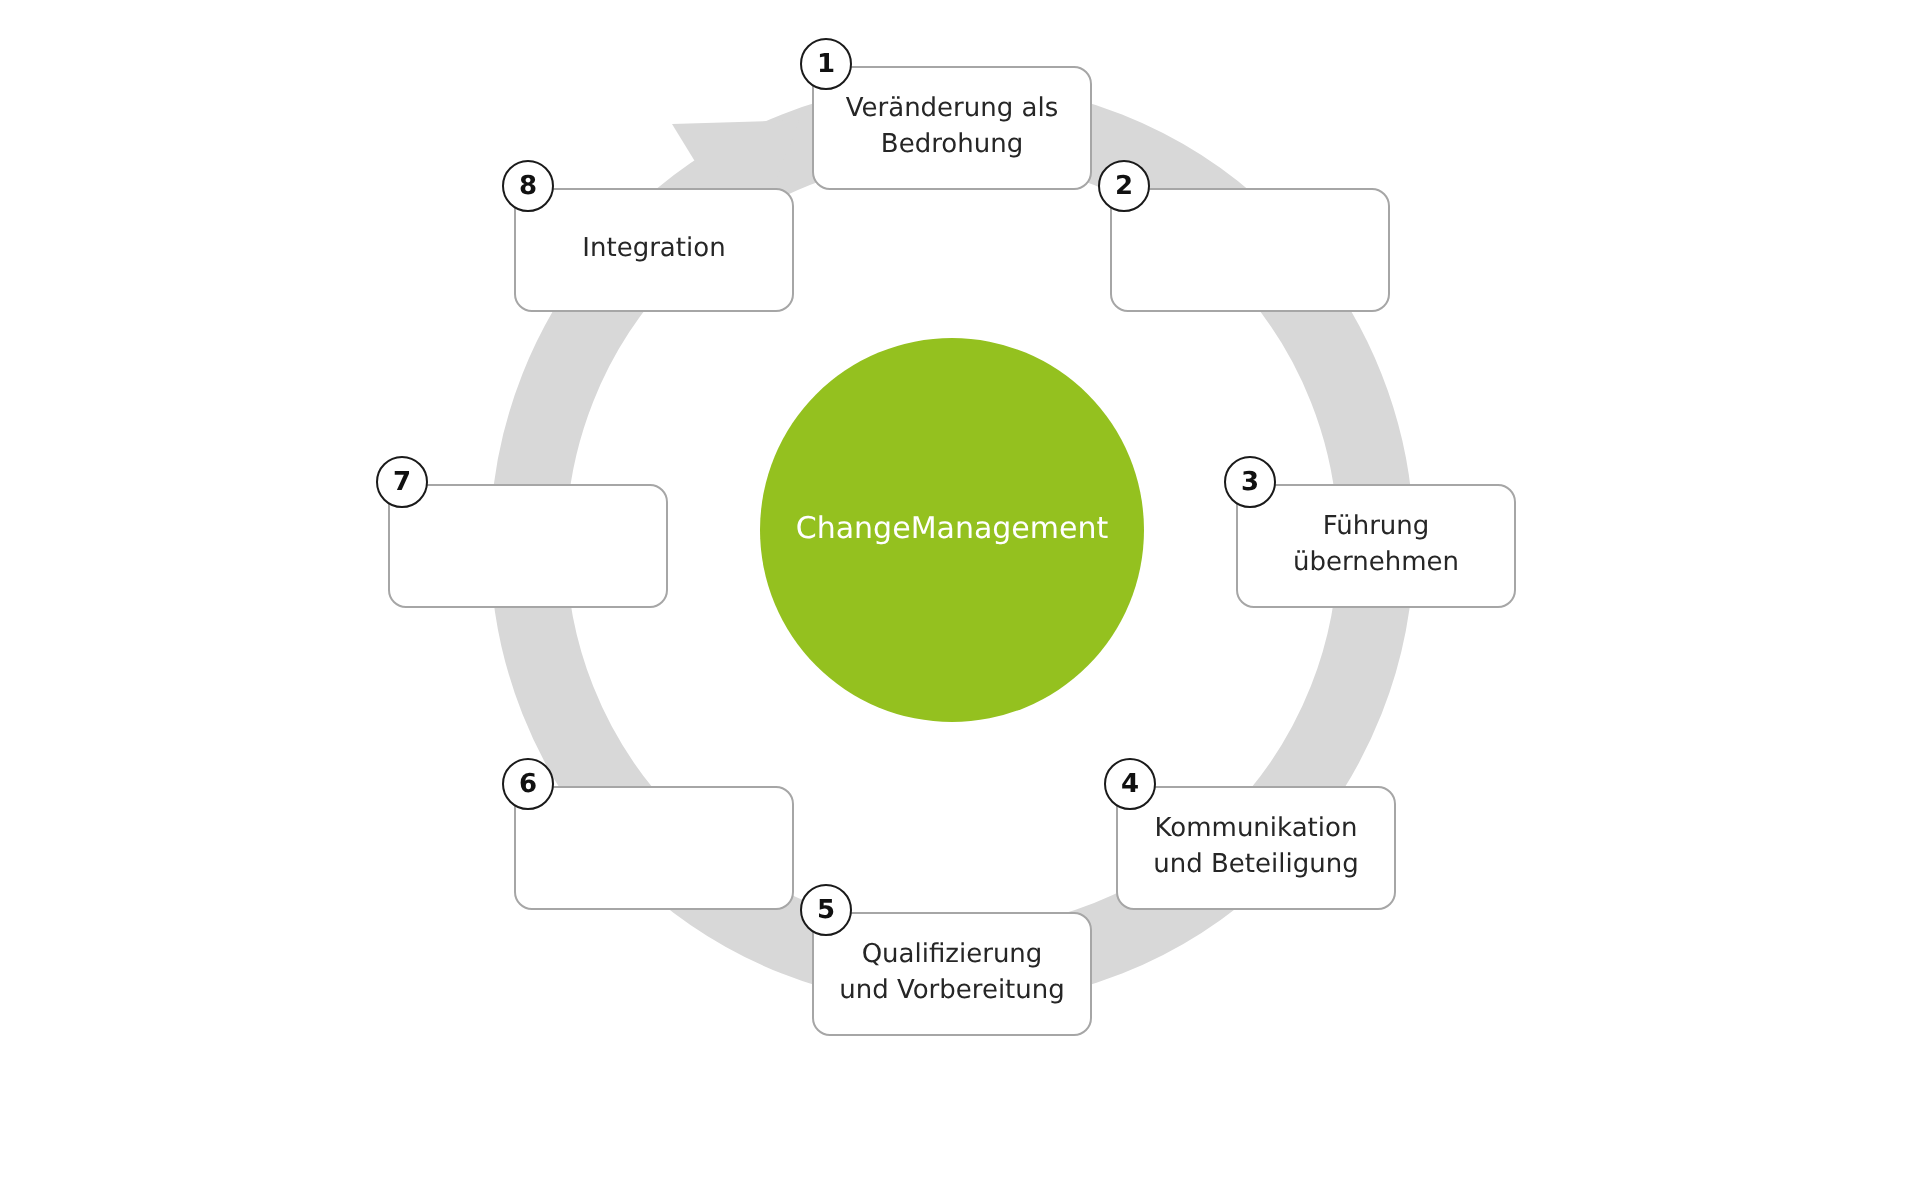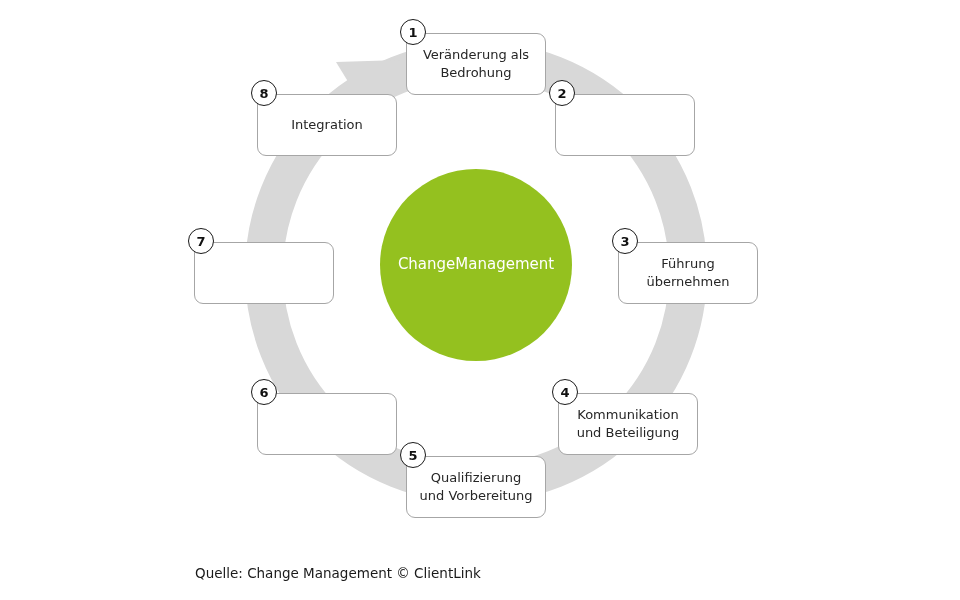--- a/index.html
+++ b/index.html
@@ -174,15 +174,14 @@
   <div class="step" style="left:257px; top:94px;">
     <div class="badge">
       <span>8</span>
     </div>
     <div class="label">
       <span>Integration</span>
       <span></span>
     </div>
   </div>
 
-  <div class="caption">Quelle: Change Management © ClientLink</div>
 
 </div>
 
 </body></html>

